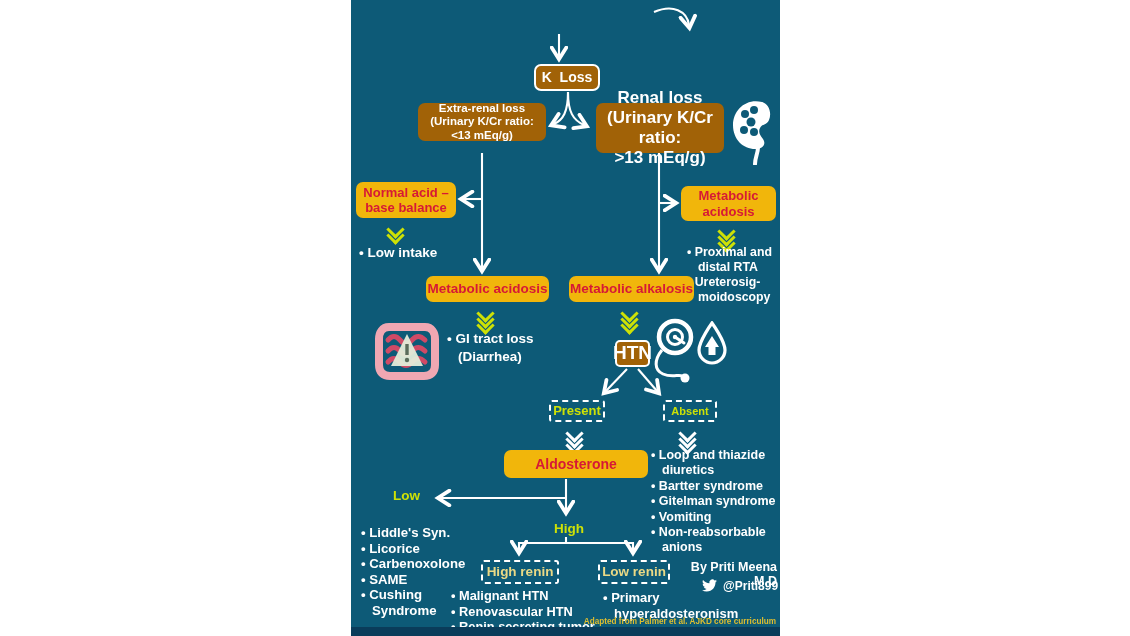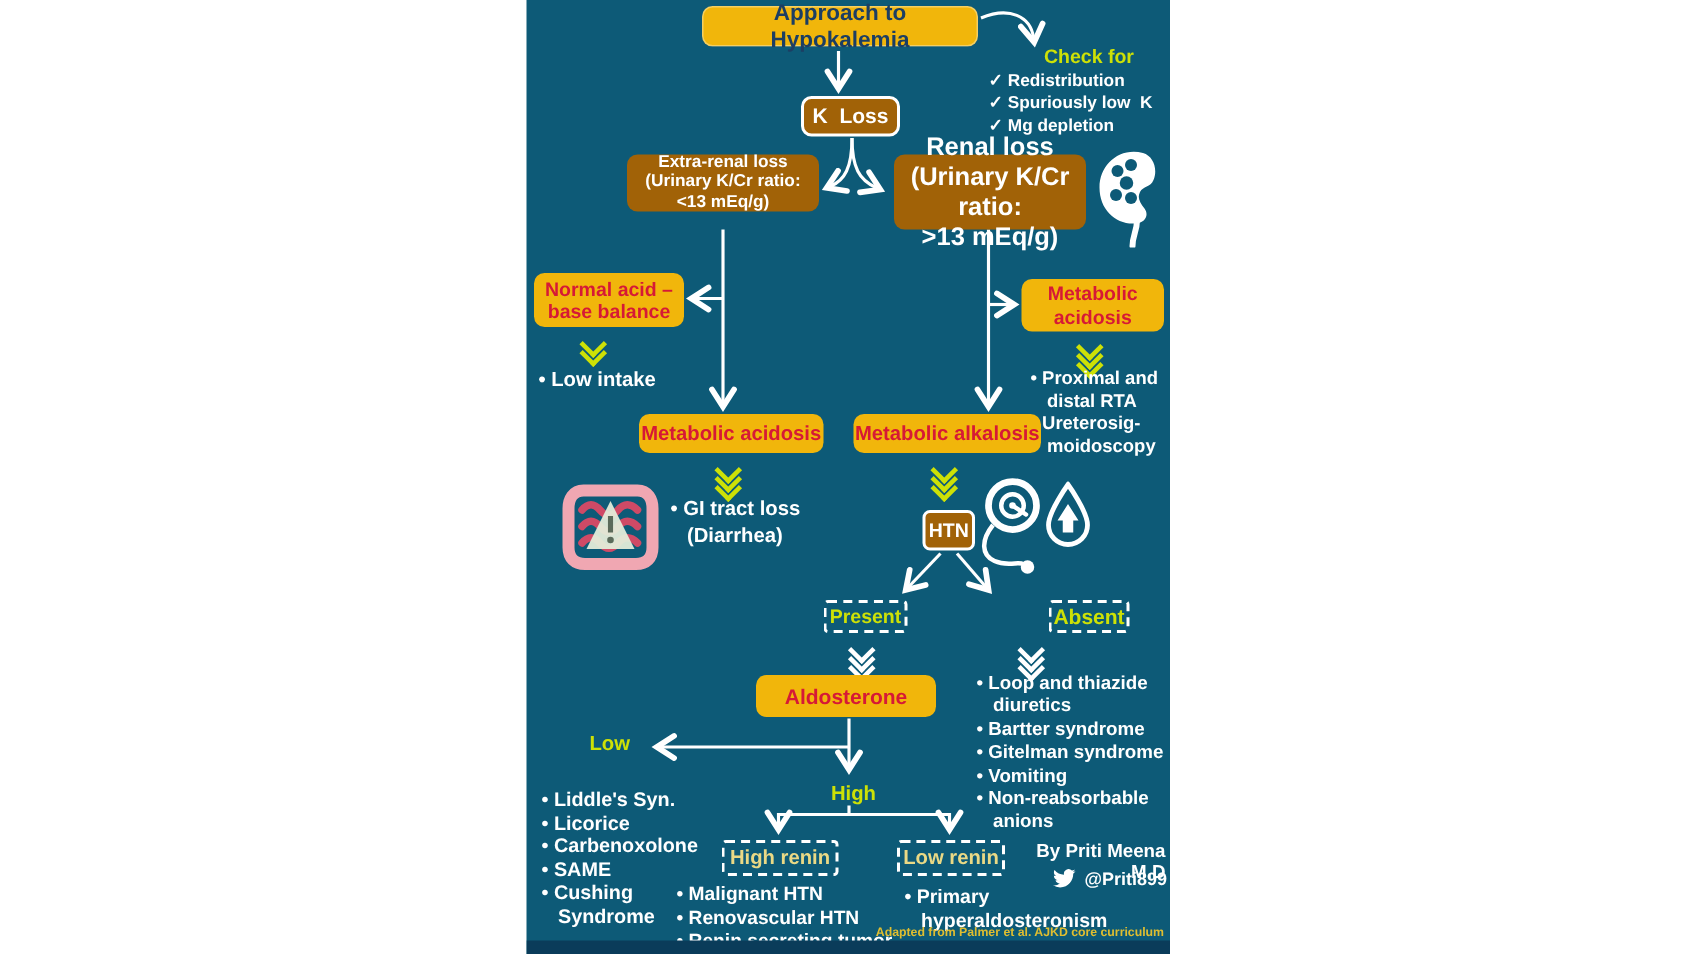--- a/index.html
+++ b/index.html
@@ -54,32 +54,21 @@
       <path d="M276,369 L255,391" marker-end="url(#ah)"></path>
       <path d="M287,369 L306,391" marker-end="url(#ah)"></path>
       <path d="M215,479 V510" marker-end="url(#ah)"></path>
       <path d="M215,498 H90" marker-end="url(#ah)"></path>
       <path d="M215,537 V542"></path>
       <path d="M217,543 H168 V550" marker-end="url(#ah)"></path>
       <path d="M213,543 H282 V550" marker-end="url(#ah)"></path>
     </g>
   </svg>
 
-  <div class="box yellow" style="left:117px;top:4px;width:184px;height:27px;font-size:15px;color:#1c3e63;border:1px solid rgba(255,255,255,.35);">
-    <div>Approach to Hypokalemia</div>
-  </div>
-
-  <div class="abs" style="left:308px;top:30px;width:120px;">
-    <div class="lime" style="font-size:13px;text-align:center;padding-left:14px;">Check for</div>
-    <div class="txt list" style="position:static;font-size:11.5px;line-height:15px;margin-top:2px;">
-      <div><span>✓</span> <span class="pre">Redistribution</span></div>
-      <div><span>✓</span> <span class="pre">Spuriously low  K</span></div>
-      <div><span>✓</span> <span class="pre">Mg depletion</span></div>
-    </div>
-  </div>
+
 
   <div class="box pink wborder pre" style="left:183px;top:64px;width:66px;height:27px;font-size:14px;">
     <div class="pre">K  Loss</div>
   </div>
 
   <div class="box pink" style="left:67px;top:103px;width:128px;height:38px;font-size:11.5px;">
     <div>Extra-renal loss</div>
     <div>(Urinary K/Cr ratio:</div>
     <div>&lt;13 mEq/g)</div>
   </div>
@@ -149,42 +138,42 @@
 
   <div class="box yellow" style="left:218px;top:276px;width:125px;height:26px;font-size:13.5px;">
     <div>Metabolic alkalosis</div>
   </div>
   <div class="chevs" style="left:272px;top:307px;">
     <span class="chev"></span>
         <span class="chev"></span>
         <span class="chev"></span>
   </div>
 
-  <div class="box pink wborder" style="left:264px;top:340px;width:35px;height:27px;font-size:13px;border-radius:5px;">
+  <div class="box pink wborder" style="left:264px;top:340px;width:35px;height:27px;font-size:19px;border-radius:5px;">
     <div>HTN</div>
   </div>
 
   <svg class="abs" style="left:300px;top:316px;" width="50" height="70" viewBox="0 0 50 70">
     <circle cx="24" cy="21" r="16" fill="none" stroke="#ffffff" stroke-width="4.5"></circle>
     <circle cx="24" cy="21" r="7.5" fill="none" stroke="#ffffff" stroke-width="3"></circle>
     <circle cx="24" cy="21" r="2.2" fill="#ffffff"></circle>
     <line x1="24" y1="21" x2="33" y2="27" stroke="#ffffff" stroke-width="3" stroke-linecap="round"></line>
     <path d="M11,34 C3,44 3,54 12,58 C21,62 28,58 31,60" fill="none" stroke="#ffffff" stroke-width="3"></path>
     <circle cx="34" cy="62" r="4.5" fill="#ffffff"></circle>
   </svg>
 
   <svg class="abs" style="left:345px;top:321px;" width="32" height="45" viewBox="0 0 32 45">
     <path d="M16,2 C16,2 3,20 3,29 a13,13 0 0 0 26,0 C29,20 16,2 16,2 Z" fill="none" stroke="#ffffff" stroke-width="3.2"></path>
     <path d="M16,15 L23,26 H19.5 V34 H12.5 V26 H9 Z" fill="#ffffff"></path>
   </svg>
 
   <div class="box dashed" style="left:198px;top:400px;width:56px;height:22px;font-size:13px;">
     <div>Present</div>
   </div>
-  <div class="box dashed" style="left:312px;top:400px;width:54px;height:22px;font-size:14px;margin-left:36px;">
+  <div class="box dashed" style="left:312px;top:400px;width:54px;height:22px;font-size:11px;">
     <div>Absent</div>
   </div>
   <div class="chevs white" style="left:217px;top:427px;">
     <span class="chev"></span>
         <span class="chev"></span>
         <span class="chev"></span>
   </div>
   <div class="chevs white" style="left:330px;top:427px;">
     <span class="chev"></span>
         <span class="chev"></span>
@@ -194,21 +183,21 @@
   <div class="txt list" style="left:300px;top:448px;font-size:12.5px;line-height:15.4px;">
     <div>• Loop and thiazide</div>
     <div class="indent">diuretics</div>
     <div>• Bartter syndrome</div>
     <div>• Gitelman syndrome</div>
     <div>• Vomiting</div>
     <div>• Non-reabsorbable</div>
     <div class="indent">anions</div>
   </div>
 
-  <div class="box yellow" style="left:153px;top:450px;width:120px;height:28px;font-size:14px;">
+  <div class="box yellow" style="left:153px;top:450px;width:144px;height:28px;font-size:14px;">
     <div>Aldosterone</div>
   </div>
 
   <div class="txt lime" style="left:42px;top:488px;font-size:13.5px;">Low</div>
   <div class="txt list" style="left:10px;top:525px;font-size:13.2px;line-height:15.6px;">
     <div>• Liddle's Syn.</div>
     <div>• Licorice</div>
     <div>• Carbenoxolone</div>
     <div>• SAME</div>
     <div>• Cushing</div>

